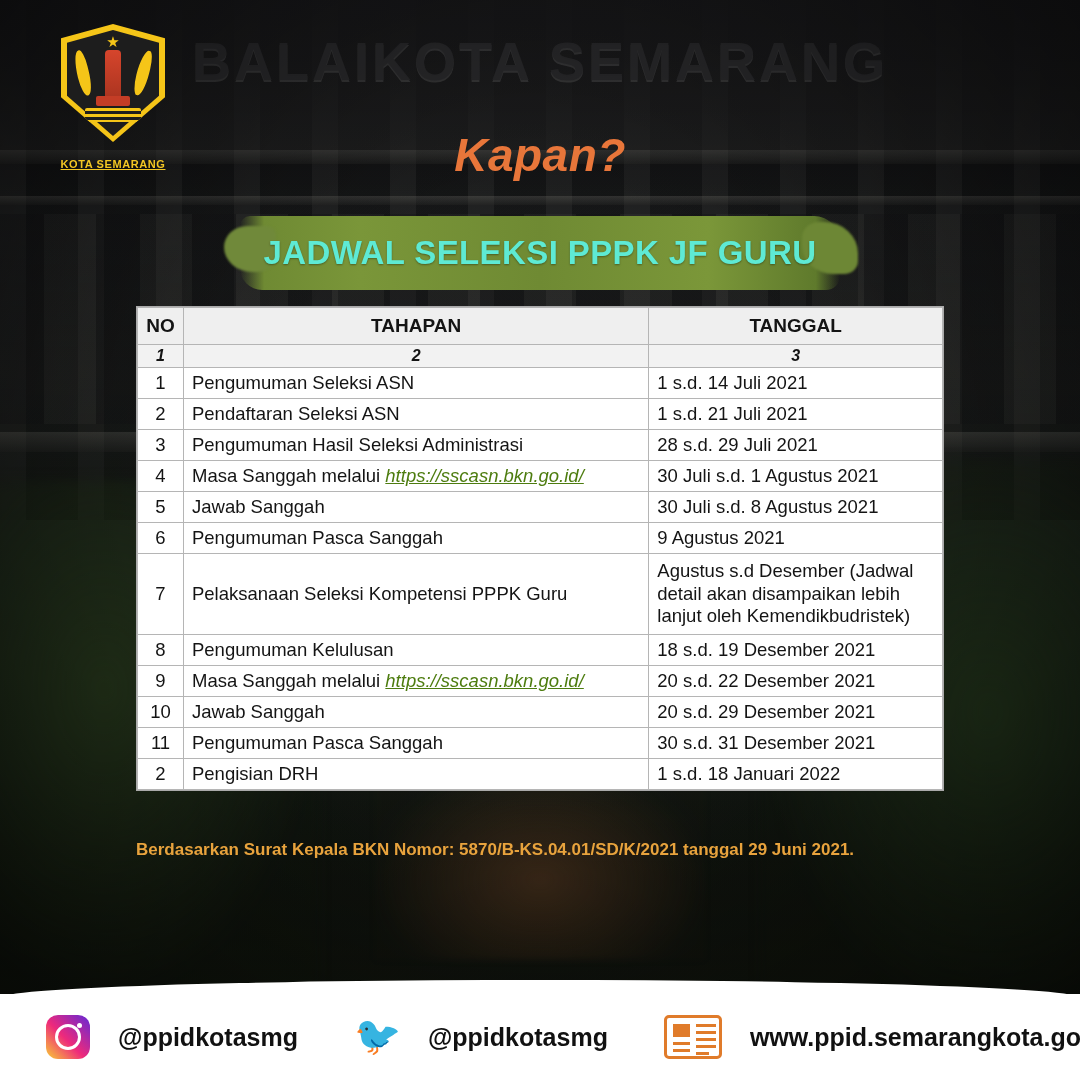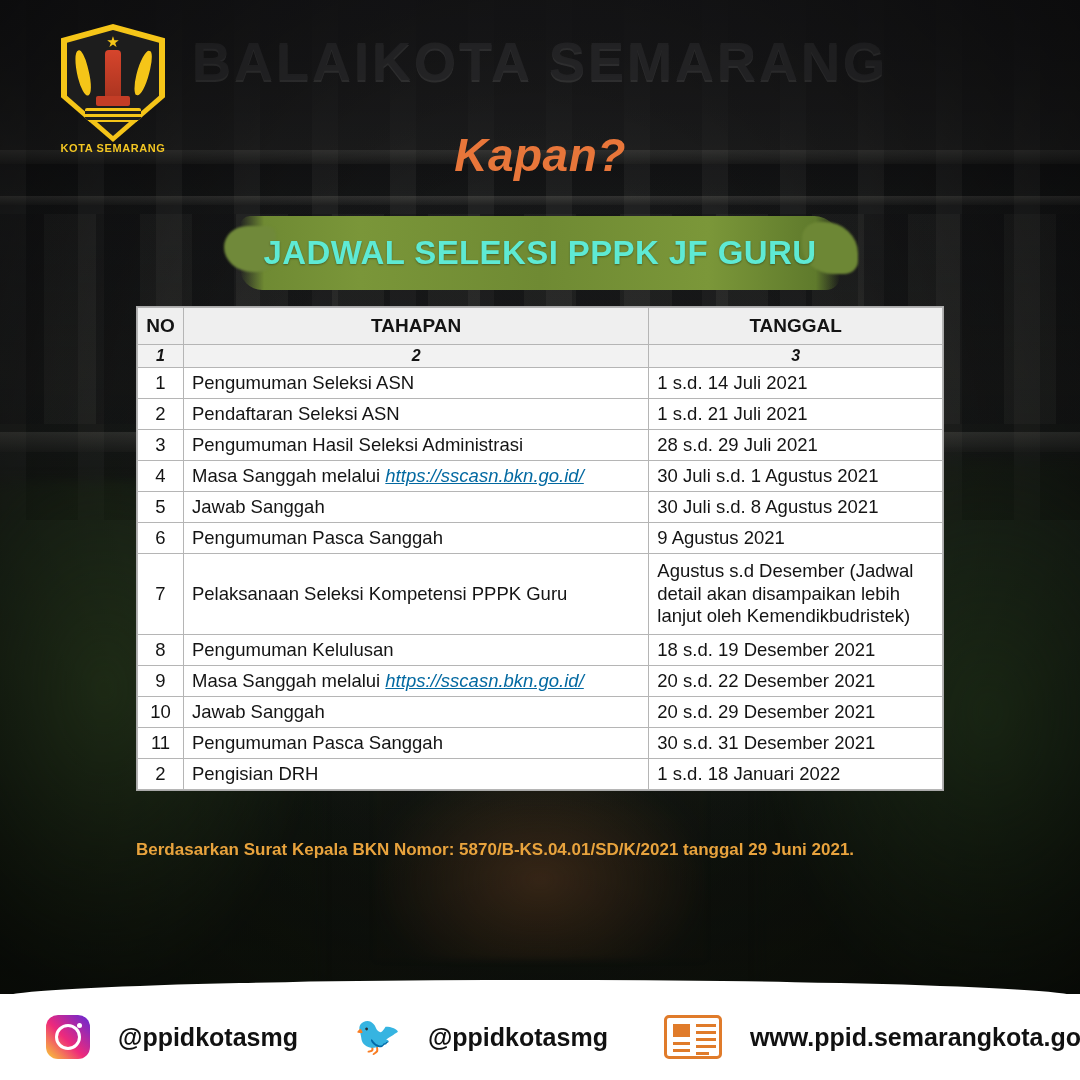--- a/index.html
+++ b/index.html
@@ -121,21 +121,21 @@
   }
   .logo-leaf-l { left: 16px; transform: rotate(-14deg); }
   .logo-leaf-r { right: 16px; transform: rotate(14deg); }
   .logo-base {
     position: absolute; bottom: 20px; left: 50%; transform: translateX(-50%);
     width: 56px; height: 14px;
     background: repeating-linear-gradient(180deg, #f5c518 0 3px, #1d1d1d 3px 6px);
     border-radius: 2px;
   }
   .logo-caption {
-    margin-top: 0; font-size: 11px; font-weight: bold; color: #f3c623; letter-spacing: .6px;
+    margin-top: 16px; font-size: 11px; font-weight: bold; color: #f3c623; letter-spacing: .6px; text-decoration: underline;
   }
 
   
   .kapan {
     position: absolute; top: 128px; left: 0; right: 0; text-align: center;
     font-size: 46px; font-style: italic; font-weight: bold; color: #e8763a;
     letter-spacing: .5px;
   }
   .banner {
     position: absolute; top: 216px; left: 50%; transform: translateX(-50%);
@@ -188,21 +188,21 @@
     text-align: center;
     font-style: italic;
     font-weight: bold;
     font-size: 16px;
     padding: 2px 8px;
   }
   td.no { text-align: center; width: 46px; }
   td.tahapan { width: 466px; }
   td.tanggal { width: 294px; }
   .link {
-    color: #0369a1; text-decoration: underline; font-style: italic;
+    color: #4d7c0f; text-decoration: underline; font-style: italic;
   }
   td.multi { line-height: 1.22; padding-top: 6px; padding-bottom: 6px; }
 
   
   .note {
     position: absolute; top: 840px; left: 136px; width: 820px;
     color: #e8a33d; font-weight: bold; font-size: 17px;
   }
 
   

